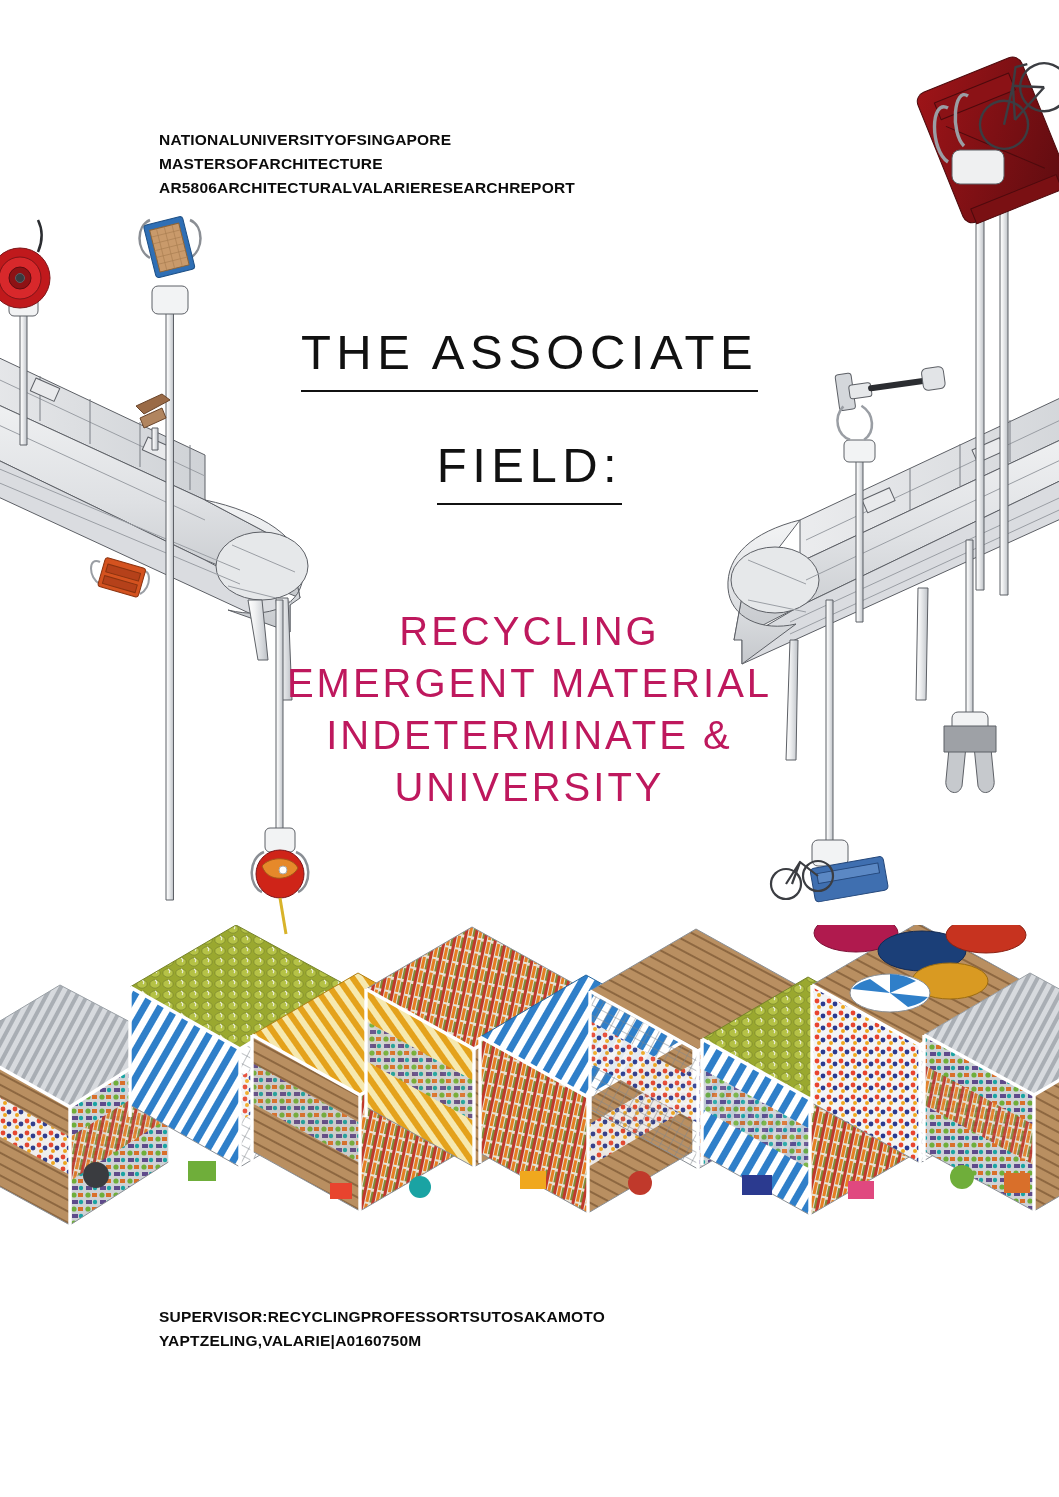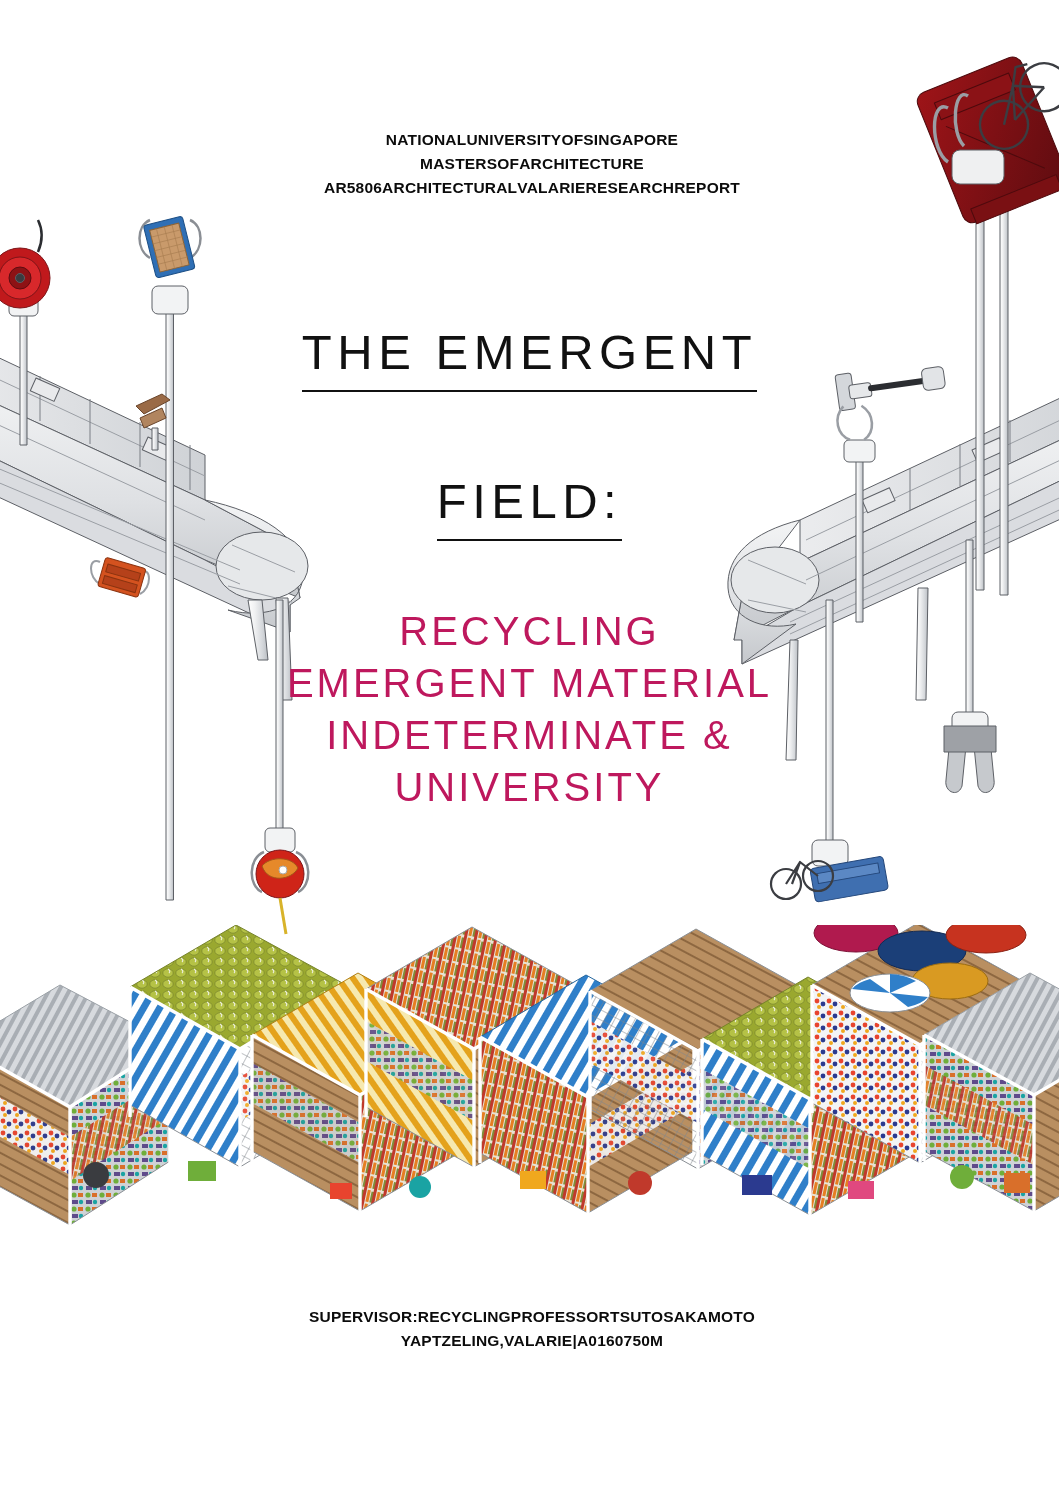--- a/index.html
+++ b/index.html
@@ -10,22 +10,23 @@
   }
   .page{position:absolute;inset:0;background:#fff;}
 
   
   .meta{
     position:absolute;left:112px;width:840px;
     font-weight:bold;font-size:15.5px;line-height:24px;
     letter-spacing:.2px;color:#0b0b0b;
   }
   .meta .ln{
-    display:flex;justify-content:center;width:100%;
+    display:flex;justify-content:flex-start;width:100%;
     white-space:nowrap;
+    margin-left:47px;
   }
   .meta .ln > span{display:inline-block;}
   #header-meta{top:128px;}
   #footer-meta{top:1305px;}
 
   
   .title-wrap{
     position:absolute;left:0;width:1059px;text-align:center;
     z-index:6;pointer-events:none;
   }
@@ -33,21 +34,21 @@
     display:inline-block;position:relative;
     font-size:49px;font-weight:300;letter-spacing:5.5px;
     color:#111;line-height:1.06;
     font-family:"Liberation Sans","DejaVu Sans",sans-serif;
   }
   .title-line .rule{
     display:block;height:1.6px;background:#111;
     margin-top:11px;width:100%;
   }
   #title-l1{top:327px;}
-  #title-l2{top:440px;margin-top:36px;}
+  #title-l2{top:440px;}
 
   .subtitle{
     position:absolute;left:0;width:1059px;top:605px;
     text-align:center;z-index:6;pointer-events:none;
     font-size:40px;font-weight:300;letter-spacing:3px;
     line-height:52px;color:#be185d;
   }
   .subtitle .sl{display:block;white-space:nowrap;}
 
   
@@ -484,21 +485,21 @@
       <span>AR5806</span>
       <span>ARCHITECTURAL</span>
       <span>VALARIE</span>
       <span>RESEARCH</span>
       <span>REPORT</span>
     </div>
   </div>
 
   <div class="title-wrap" id="title-l1">
     <span class="title-line">
-      <span>THE EMERGENT</span>
+      <span>THE ASSOCIATE</span>
       <span class="rule"></span>
     </span>
   </div>
   <div class="title-wrap" id="title-l2">
     <span class="title-line">
       <span>FIELD:</span>
       <span class="rule"></span>
     </span>
   </div>
 

